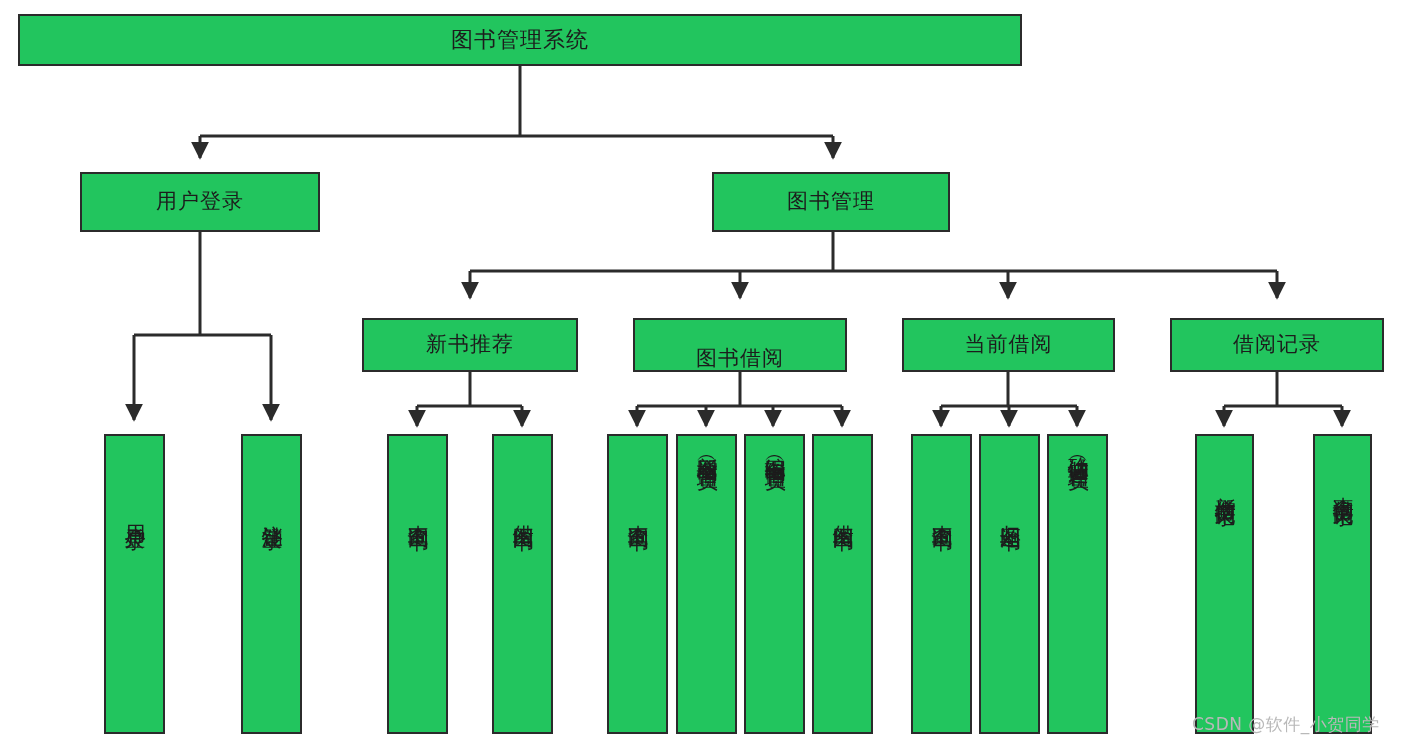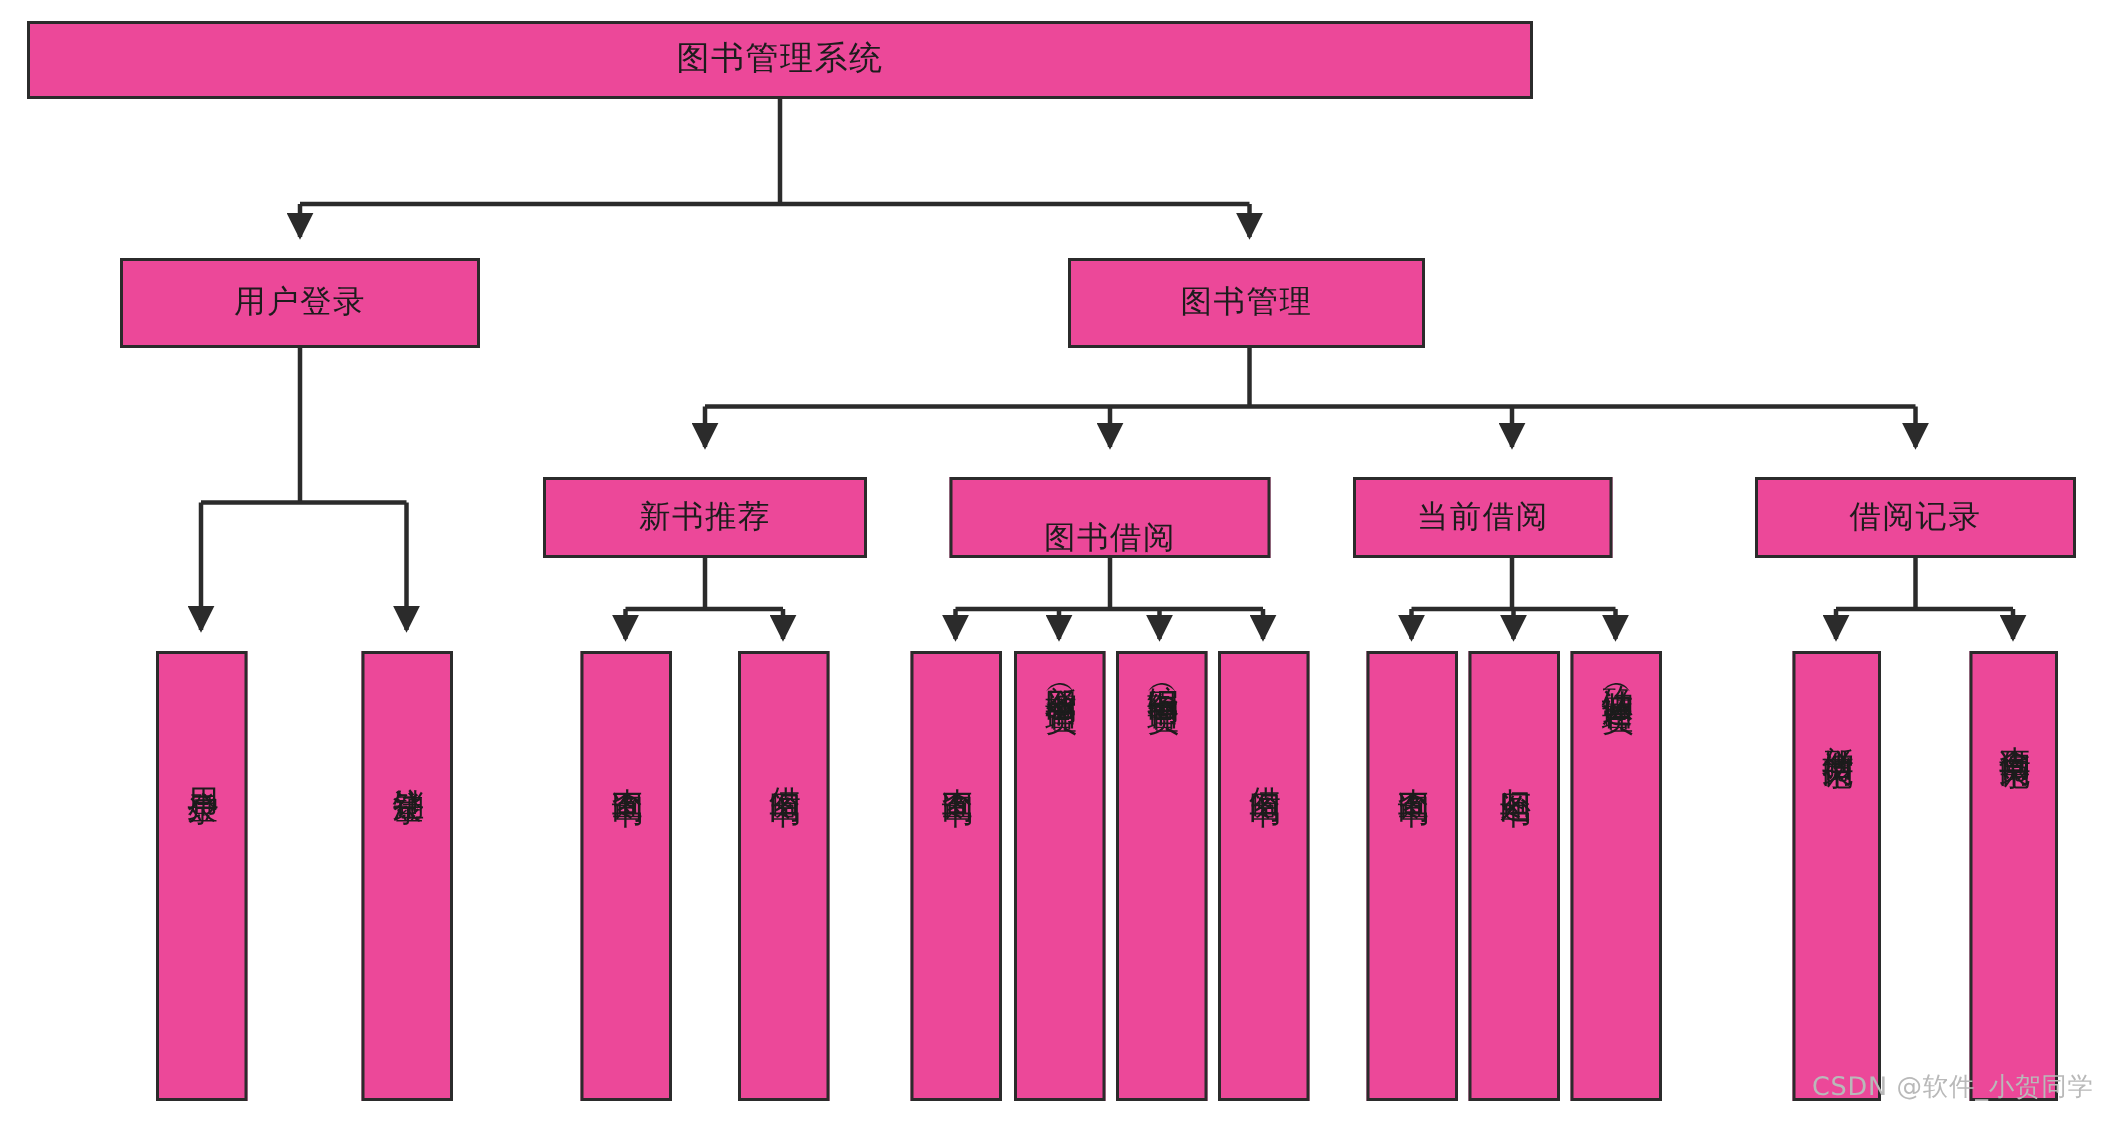--- a/index.html
+++ b/index.html
@@ -14,21 +14,21 @@
     position: relative;
     width: 1405px;
     height: 747px;
     background: #ffffff;
     overflow: hidden;
   }
   .node {
     position: absolute;
     box-sizing: border-box;
     border: 2px solid #2b2b2b;
-    background: #ec4899;
+    background: #22c55e;
     color: #1c1c1c;
     display: flex;
     align-items: center;
     justify-content: center;
     text-align: center;
   }
   .node.horiz {
     font-size: 21px;
     line-height: 1.1;
     letter-spacing: 1px;
@@ -64,21 +64,20 @@
     pointer-events: none;
   }
   .watermark {
     position: absolute;
     left: 1192px;
     top: 713px;
     font-size: 17px;
     color: #b9b9b9;
     letter-spacing: 0.5px;
     white-space: nowrap;
-    margin-left: 16px;
   }
 </style>
 </head>
 <body>
 
 <div id="canvas">
 
   <svg id="edges" viewBox="0 0 1405 747" xmlns="http://www.w3.org/2000/svg">
     <defs>
       <marker id="arrow" viewBox="0 0 10 10" refX="9" refY="5" markerWidth="6" markerHeight="6" orient="auto-start-reverse">
@@ -139,21 +138,21 @@
   <div class="node horiz" style="left:362px; top:318px; width:216px; height:54px;">
     <span>新书推荐</span>
   </div>
 
   <div class="node horiz" style="left:712px; top:172px; width:238px; height:60px;">
     <span>图书管理</span>
   </div>
   <div class="node horiz" style="left:633px; top:318px; width:214px; height:54px;align-items:flex-end;">
     <span>图书借阅</span>
   </div>
-  <div class="node horiz" style="left:902px; top:318px; width:173px; height:54px;">
+  <div class="node horiz" style="left:902px; top:318px; width:213px; height:54px;">
     <span>当前借阅</span>
   </div>
   <div class="node horiz" style="left:1170px; top:318px; width:214px; height:54px;">
     <span>借阅记录</span>
   </div>
 
   <div class="node leaf" style="left:104px; top:434px; width:61px; height:300px;">
     <span class="vlabel mid">用户登录</span>
   </div>
   <div class="node leaf" style="left:241px; top:434px; width:61px; height:300px;">

